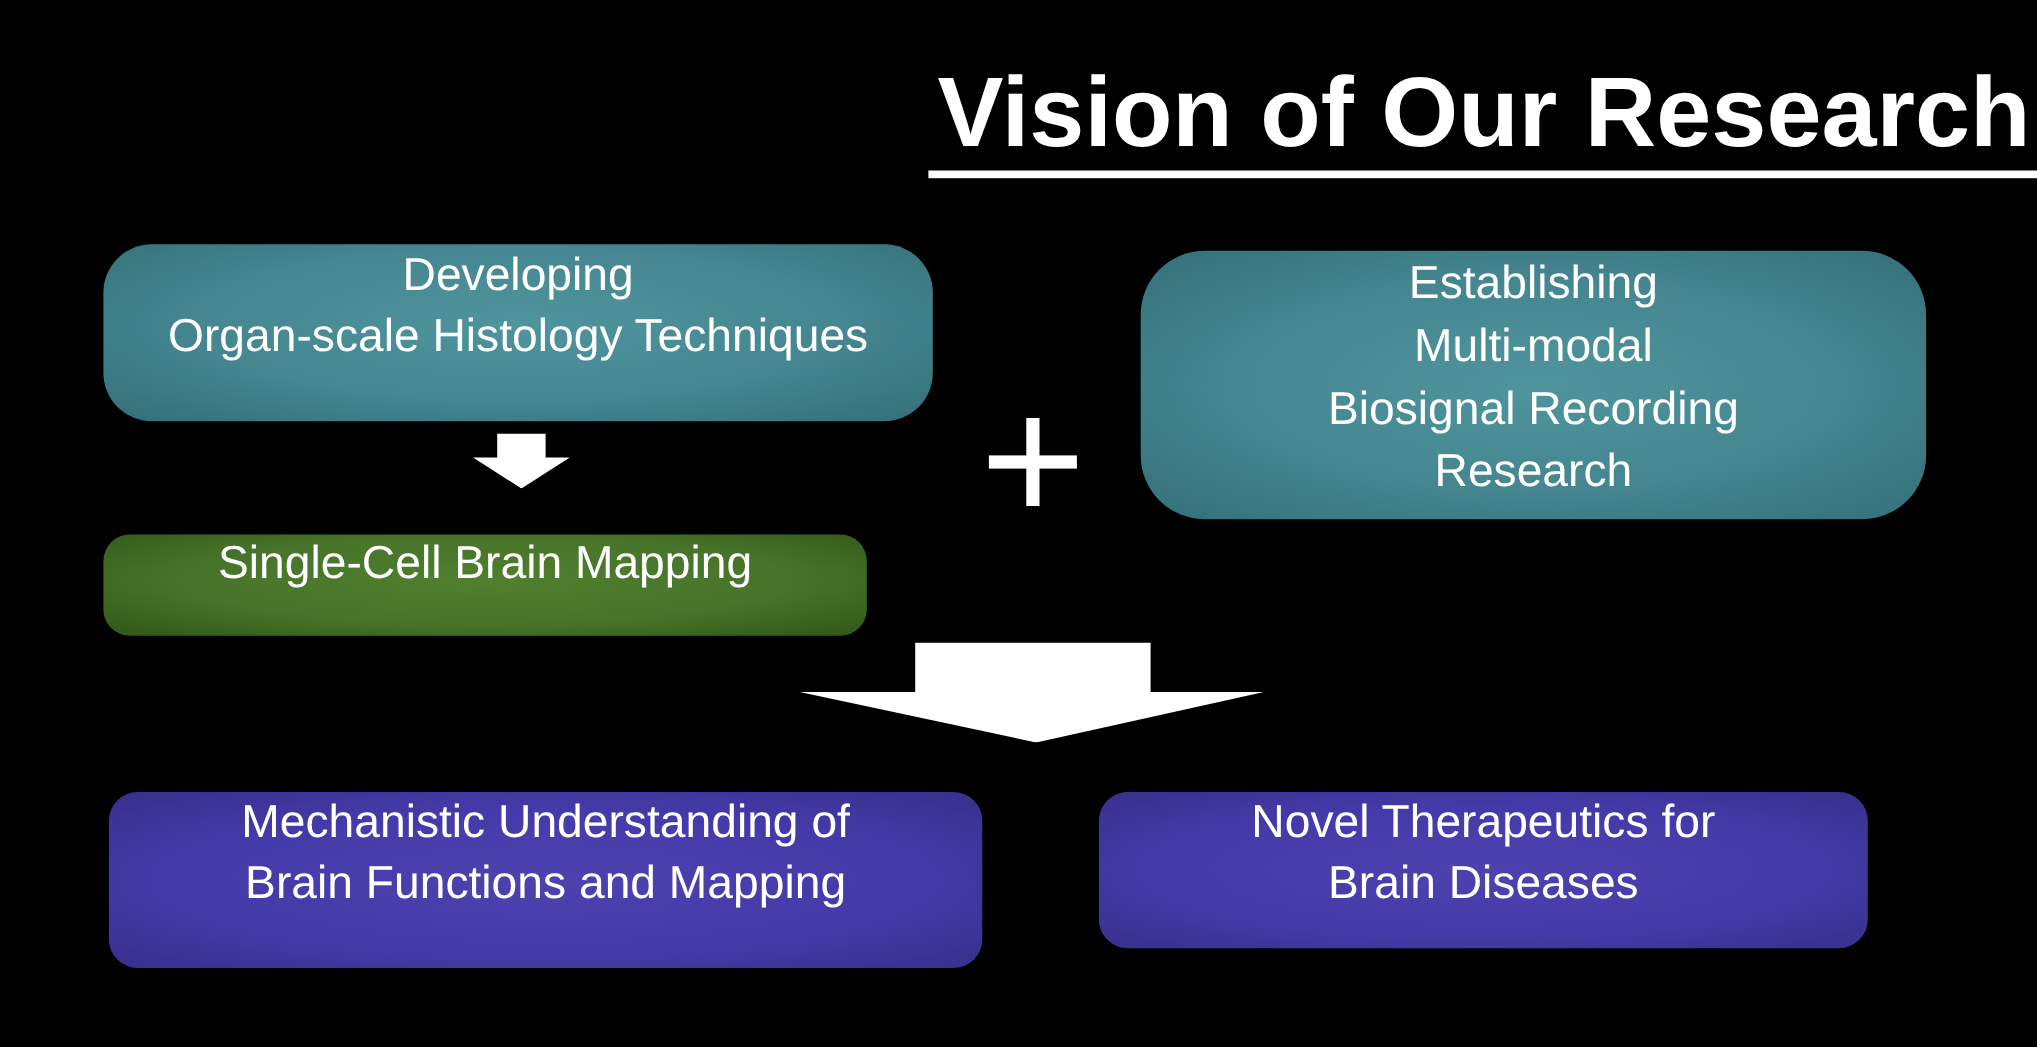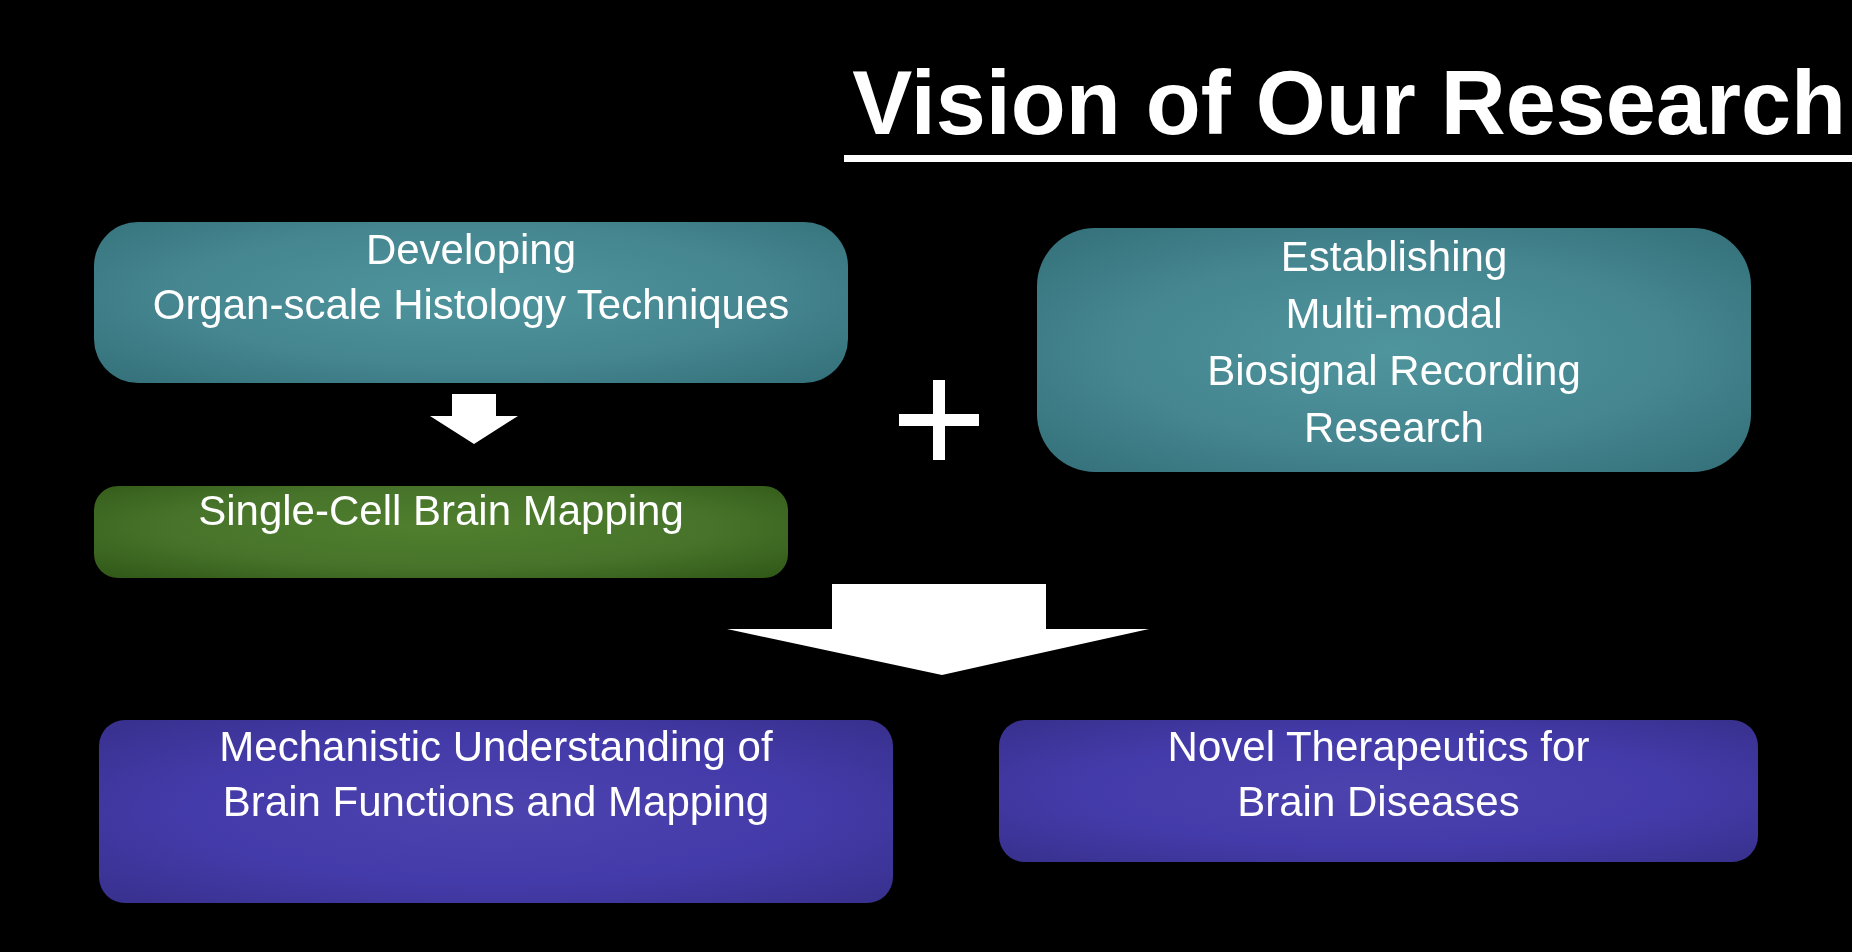--- a/index.html
+++ b/index.html
@@ -69,28 +69,28 @@
   }
   .box-biosignal {
     left: 1037px; top: 228px;
     width: 714px; height: 244px;
     border-radius: 58px;
     line-height: 1.36;
     background: radial-gradient(ellipse at 50% 50%, #4f959d 0%, #458690 55%, #336f78 100%);
   }
   .box-mechanistic {
     left: 99px;  top: 720px;
-    width: 794px; height: 183px;
+    width: 794px; height: 160px;
     border-radius: 26px;
     line-height: 1.3;
     background: radial-gradient(ellipse at 50% 50%, #4c43ae 0%, #443baa 55%, #38308c 100%);
   }
   .box-therapeutics {
     left: 999px; top: 720px;
-    width: 759px; height: 142px;
+    width: 699px; height: 142px;
     border-radius: 26px;
     line-height: 1.3;
     background: radial-gradient(ellipse at 50% 50%, #4c43ae 0%, #443baa 55%, #38308c 100%);
   }
 
   
   .arrow { position: absolute; display: block; }
   .arrow polygon { fill: #ffffff; }
   .small-arrow { left: 430px; top: 394px; }
   .big-arrow   { left: 727px; top: 584px; }

